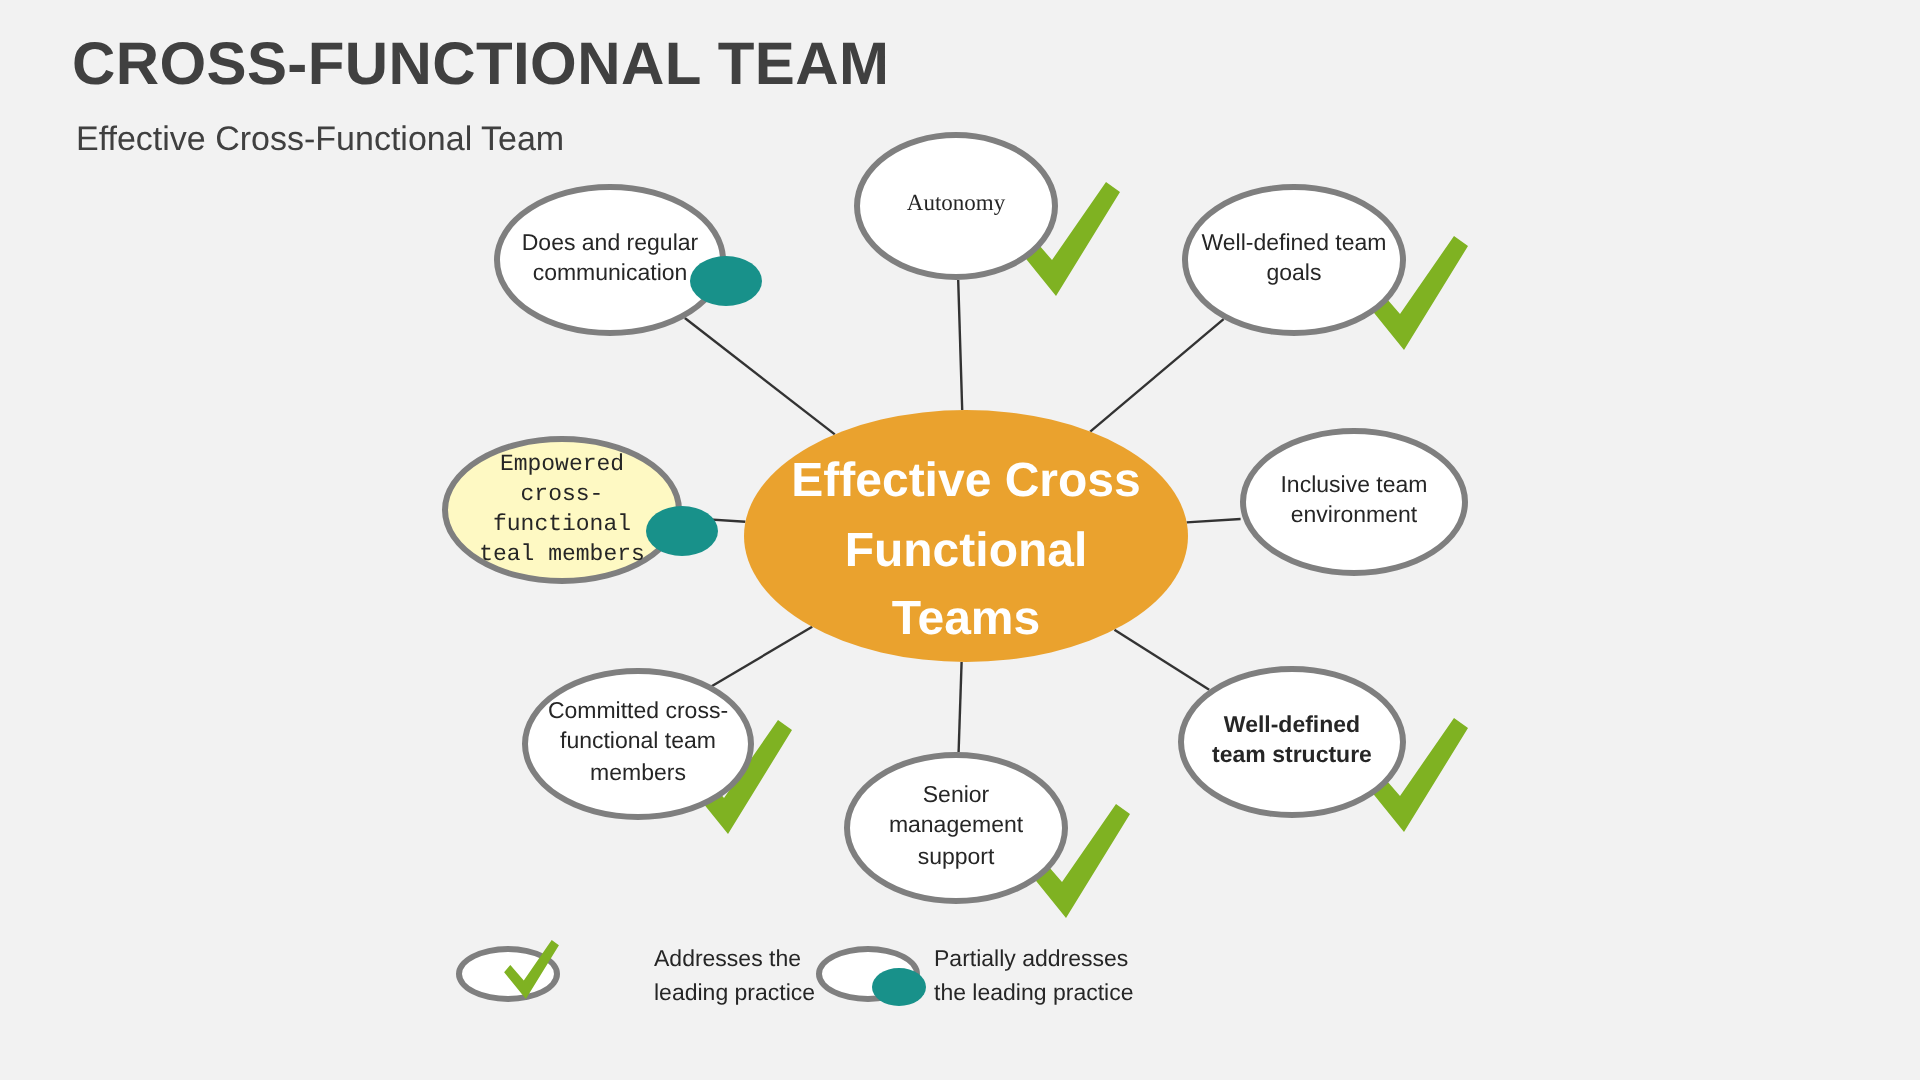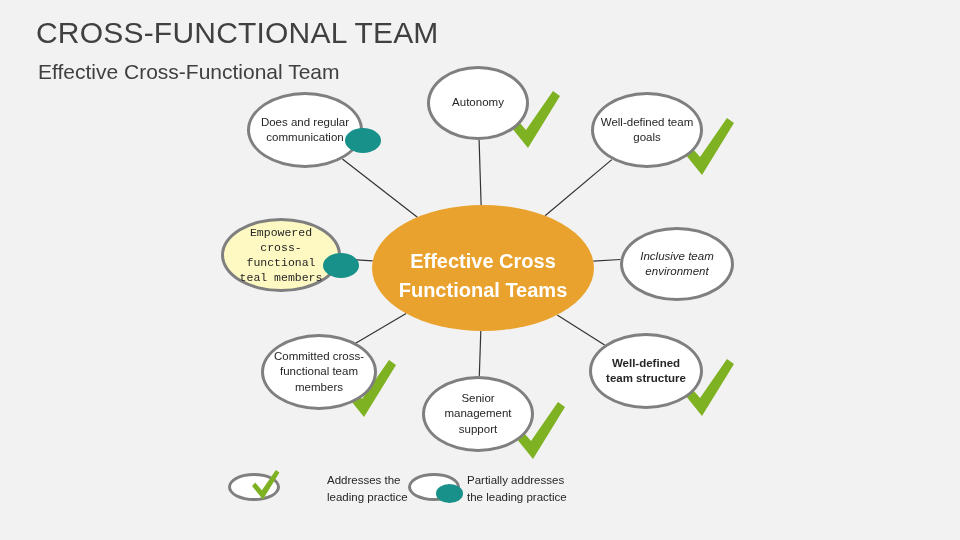--- a/index.html
+++ b/index.html
@@ -21,30 +21,30 @@
     height: 540px;
     background: #f2f2f2;
   }
 
   
   #page-title {
     position: absolute;
     left: 36px;
     top: 16px;
     font-size: 30px;
-    font-weight: normal;
+    font-weight: bold;
     color: #404040;
     letter-spacing: 0.2px;
     white-space: nowrap;
   }
   #page-subtitle {
     position: absolute;
     left: 38px;
     top: 60px;
-    font-size: 21px;
+    font-size: 17px;
     font-weight: normal;
     color: #404040;
     white-space: nowrap;
   }
 
   
   #diagram {
     position: absolute;
     left: 0; top: 0;
     width: 960px;
@@ -67,21 +67,21 @@
     border-radius: 50%;
     background: #eaa22e;
     display: flex;
     align-items: center;
     justify-content: center;
     text-align: center;
     box-sizing: border-box;
   }
   #hub-label {
     color: #ffffff;
-    font-size: 20px;
+    font-size: 24px;
     font-weight: bold;
     line-height: 1.45;
     padding: 0 14px;
     margin-top: 16px;
   }
 
   
   .node {
     position: absolute;
     box-sizing: border-box;
@@ -191,29 +191,29 @@
       </svg>
     <div id="nodes-layer">
         <div class="node" style="left: 247px; top: 92px; width: 116px; height: 76px; border-color: rgb(127, 127, 127); background: rgb(255, 255, 255);">
           <div class="node-label" style="color: rgb(38, 38, 38);">Does and regular communication</div>
         </div>
         <div class="teal-dot" style="left: 345px; top: 128px; background: rgb(24, 145, 138);"></div>
         <div class="check-mark" style="left: 503px; top: 89px;"><svg viewBox="0 0 58 62" xmlns="http://www.w3.org/2000/svg">
             <path d="M4 33 L10 26 L23 41 L50 2 L57 7 L25 59 Z" fill="#7fb222"></path>
           </svg></div>
         <div class="node" style="left: 427px; top: 66px; width: 102px; height: 74px; border-color: rgb(127, 127, 127); background: rgb(255, 255, 255);">
-          <div class="node-label" style="color: rgb(38, 38, 38);">Autonomy</div>
+          <div class="node-label" style="color: rgb(38, 38, 38); font-family: Liberation Serif, serif;">Autonomy</div>
         </div>
         <div class="check-mark" style="left: 677px; top: 116px;"><svg viewBox="0 0 58 62" xmlns="http://www.w3.org/2000/svg">
             <path d="M4 33 L10 26 L23 41 L50 2 L57 7 L25 59 Z" fill="#7fb222"></path>
           </svg></div>
         <div class="node" style="left: 591px; top: 92px; width: 112px; height: 76px; border-color: rgb(127, 127, 127); background: rgb(255, 255, 255);">
           <div class="node-label" style="color: rgb(38, 38, 38);">Well-defined team goals</div>
         </div>
-        <div class="node" style="left: 620px; top: 227px; width: 114px; height: 74px; border-color: rgb(127, 127, 127); background: rgb(255, 255, 255); font-style: italic;">
+        <div class="node" style="left: 620px; top: 214px; width: 114px; height: 74px; border-color: rgb(127, 127, 127); background: rgb(255, 255, 255);">
           <div class="node-label" style="color: rgb(38, 38, 38);">Inclusive team environment</div>
         </div>
         <div class="check-mark" style="left: 677px; top: 357px;"><svg viewBox="0 0 58 62" xmlns="http://www.w3.org/2000/svg">
             <path d="M4 33 L10 26 L23 41 L50 2 L57 7 L25 59 Z" fill="#7fb222"></path>
           </svg></div>
         <div class="node" style="left: 589px; top: 333px; width: 114px; height: 76px; border-color: rgb(127, 127, 127); background: rgb(255, 255, 255);">
           <div class="node-label" style="color: rgb(38, 38, 38); font-weight: bold;">Well-defined team structure</div>
         </div>
         <div class="check-mark" style="left: 508px; top: 400px;"><svg viewBox="0 0 58 62" xmlns="http://www.w3.org/2000/svg">
             <path d="M4 33 L10 26 L23 41 L50 2 L57 7 L25 59 Z" fill="#7fb222"></path>

